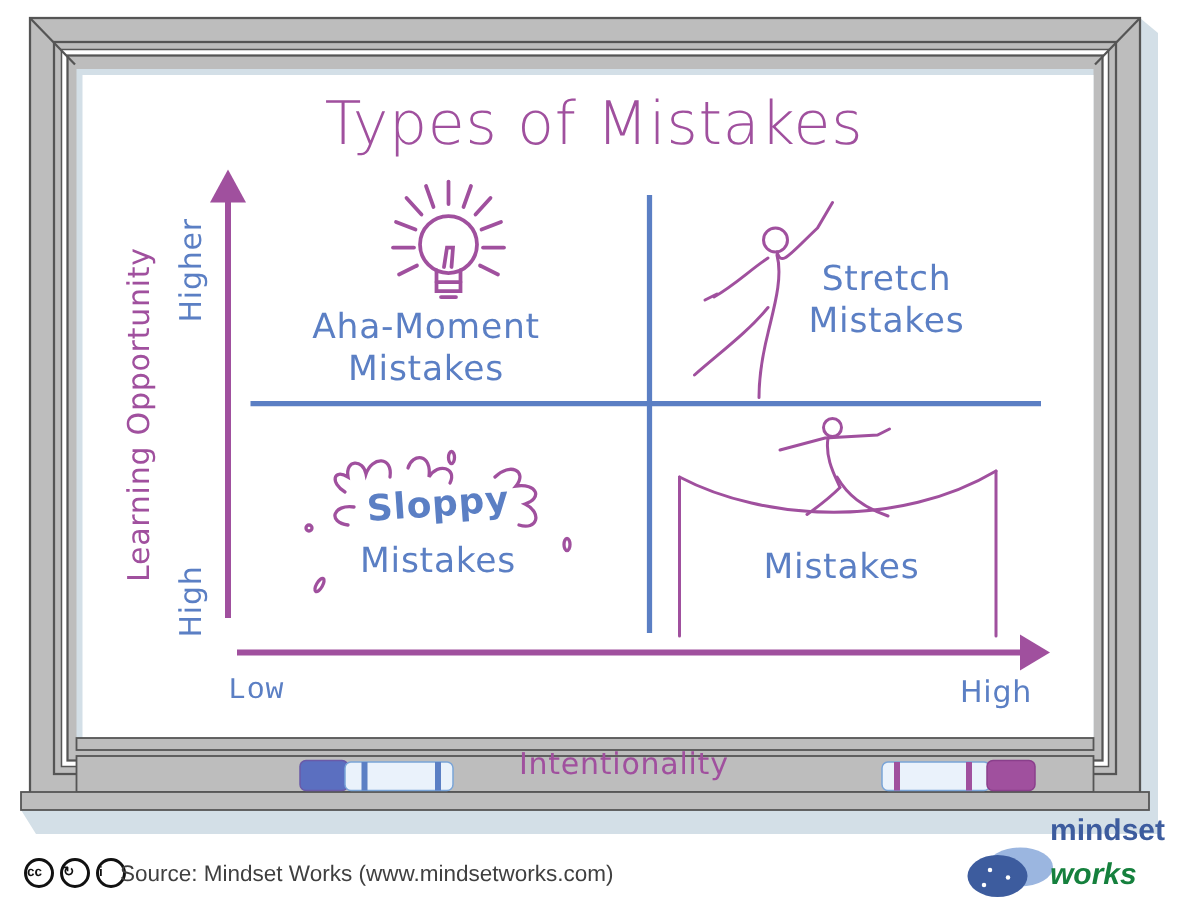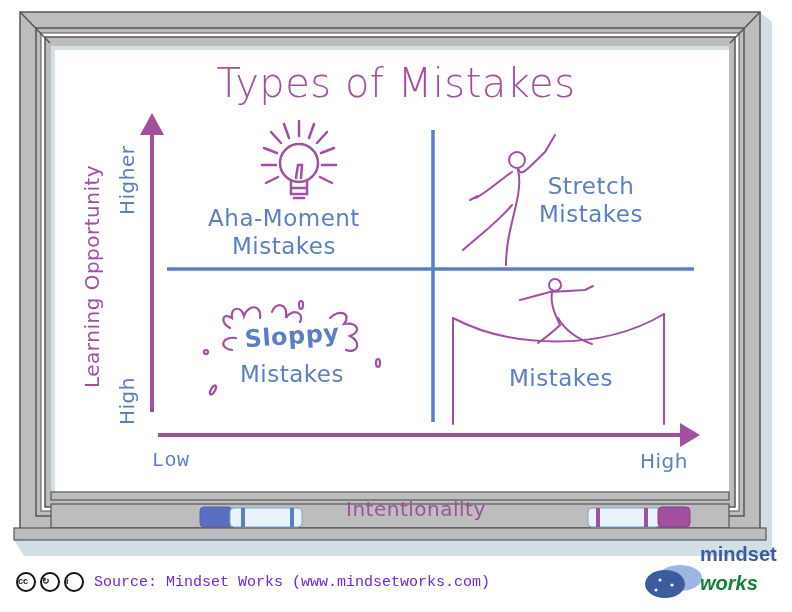--- a/index.html
+++ b/index.html
@@ -5,21 +5,21 @@
   html,body{margin:0;padding:0;background:#ffffff;}
   body{width:792px;height:612px;position:relative;overflow:hidden;font-family:"DejaVu Sans",sans-serif;}
   .abs{position:absolute;}
   .hand{font-family:"DejaVu Sans",sans-serif;letter-spacing:0.5px;}
   svg{position:absolute;left:0;top:0;}
   .title{left:0;width:820px;top:60px;text-align:center;font-size:40px;color:#a0509e;font-weight:300;}
   .qlabel{text-align:center;font-size:23px;line-height:28px;color:#5b7fc4;}
   .axis-small{font-size:20px;color:#5b7fc4;}
   .axis-main{font-size:20px;color:#a0509e;}
   .vert{transform-origin:left top;transform:rotate(-90deg);white-space:nowrap;}
-  .footer-text{left:94px;top:574px;font-family:Liberation Mono, monospace;font-size:15px;color:#6d28d9;}
+  .footer-text{left:80px;top:574px;font-family:Liberation Sans, sans-serif;font-size:15px;color:#404040;}
   .cc{top:572px;width:20px;height:20px;border:2.5px solid #111;border-radius:50%;box-sizing:border-box;
       font-family:"Liberation Sans",sans-serif;font-weight:bold;font-size:9px;text-align:left;line-height:15px;color:#111;}
   .logo-text{left:700px;font-family:"Liberation Sans",sans-serif;font-weight:bold;font-size:20px;line-height:18px;}
 </style>
 </head>
 <body>
 
 <svg width="792" height="612">
 
   <polygon points="760,12 772,22 772,552 760,552" fill="#d3dfe7"></polygon>

